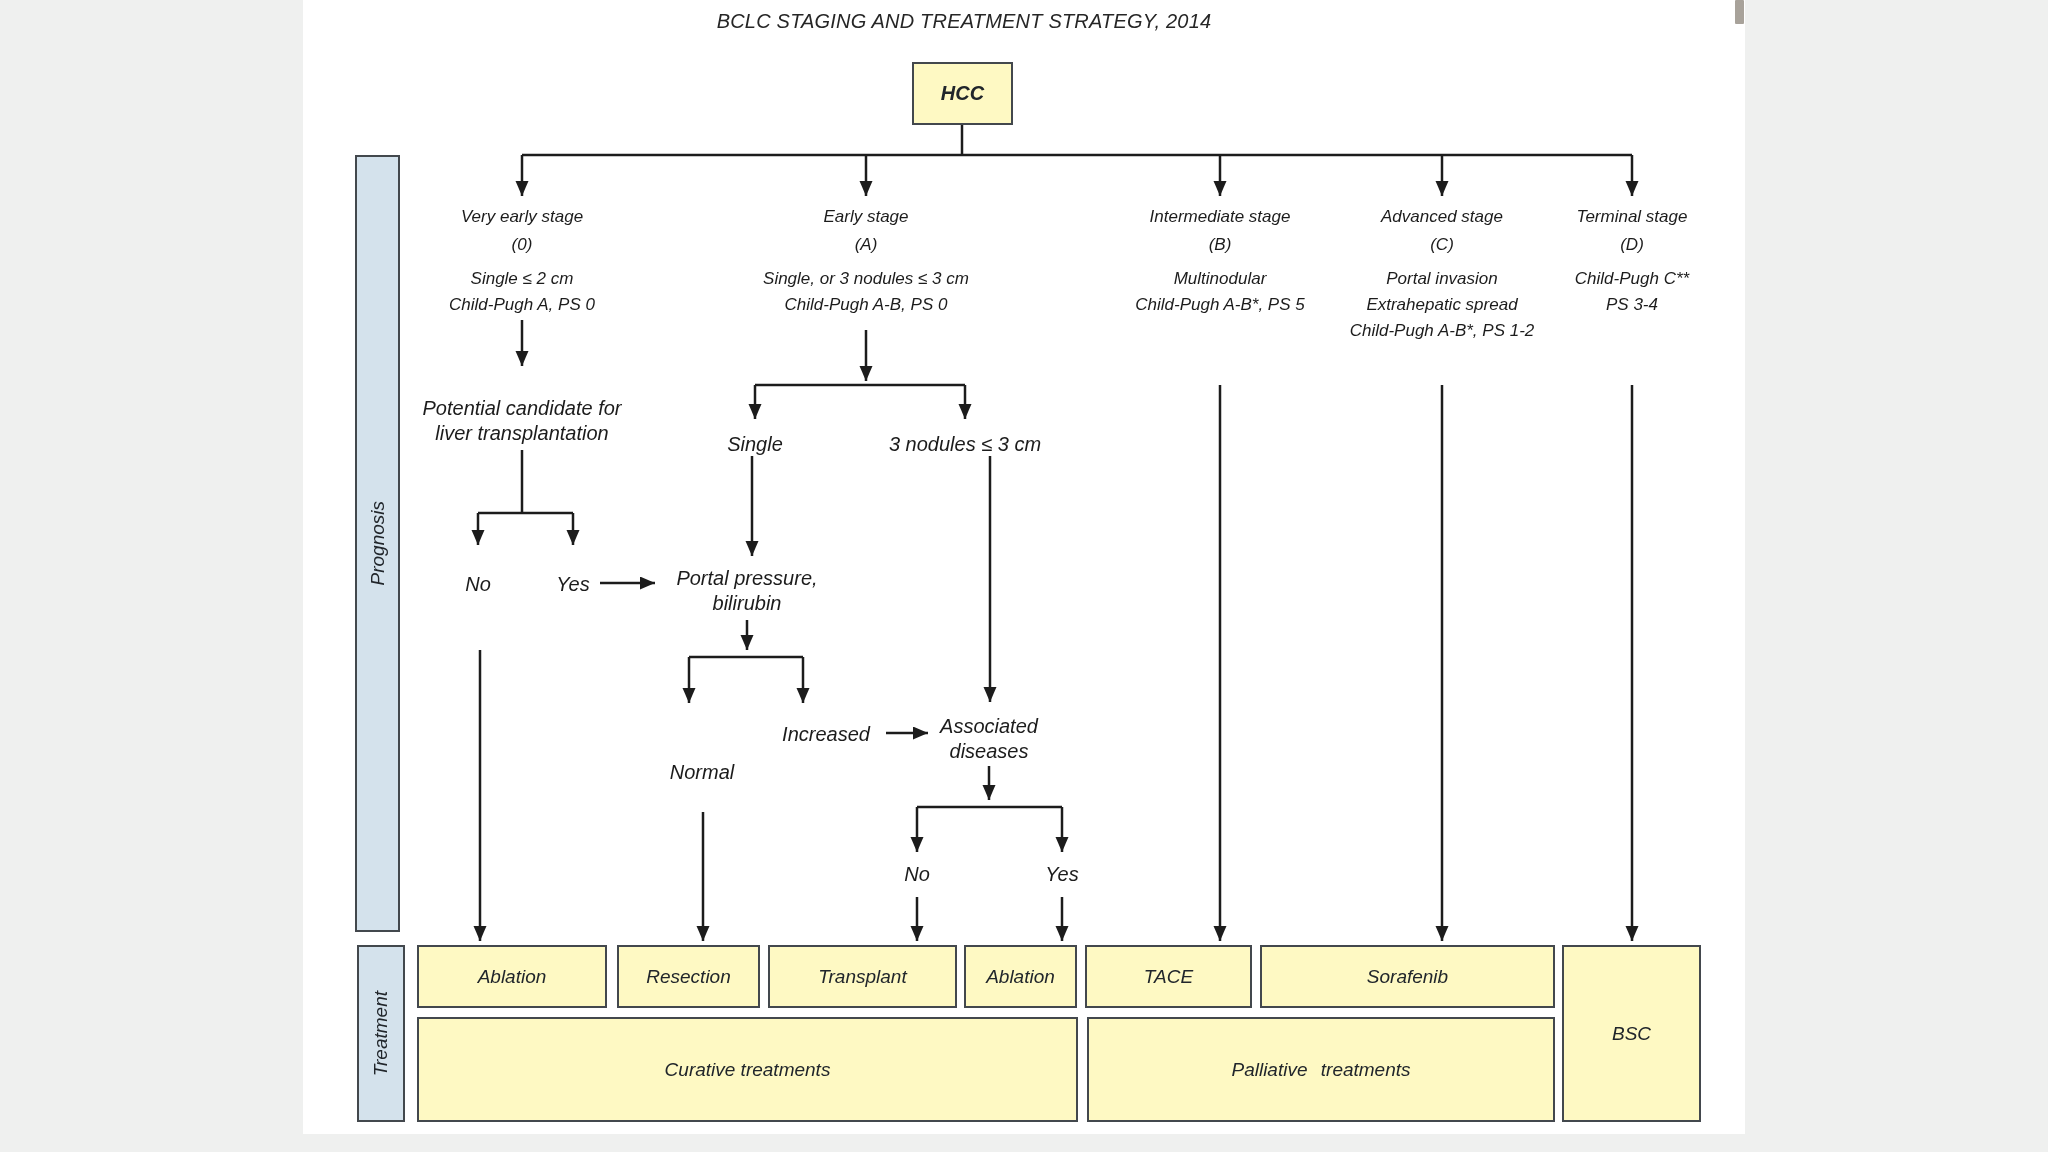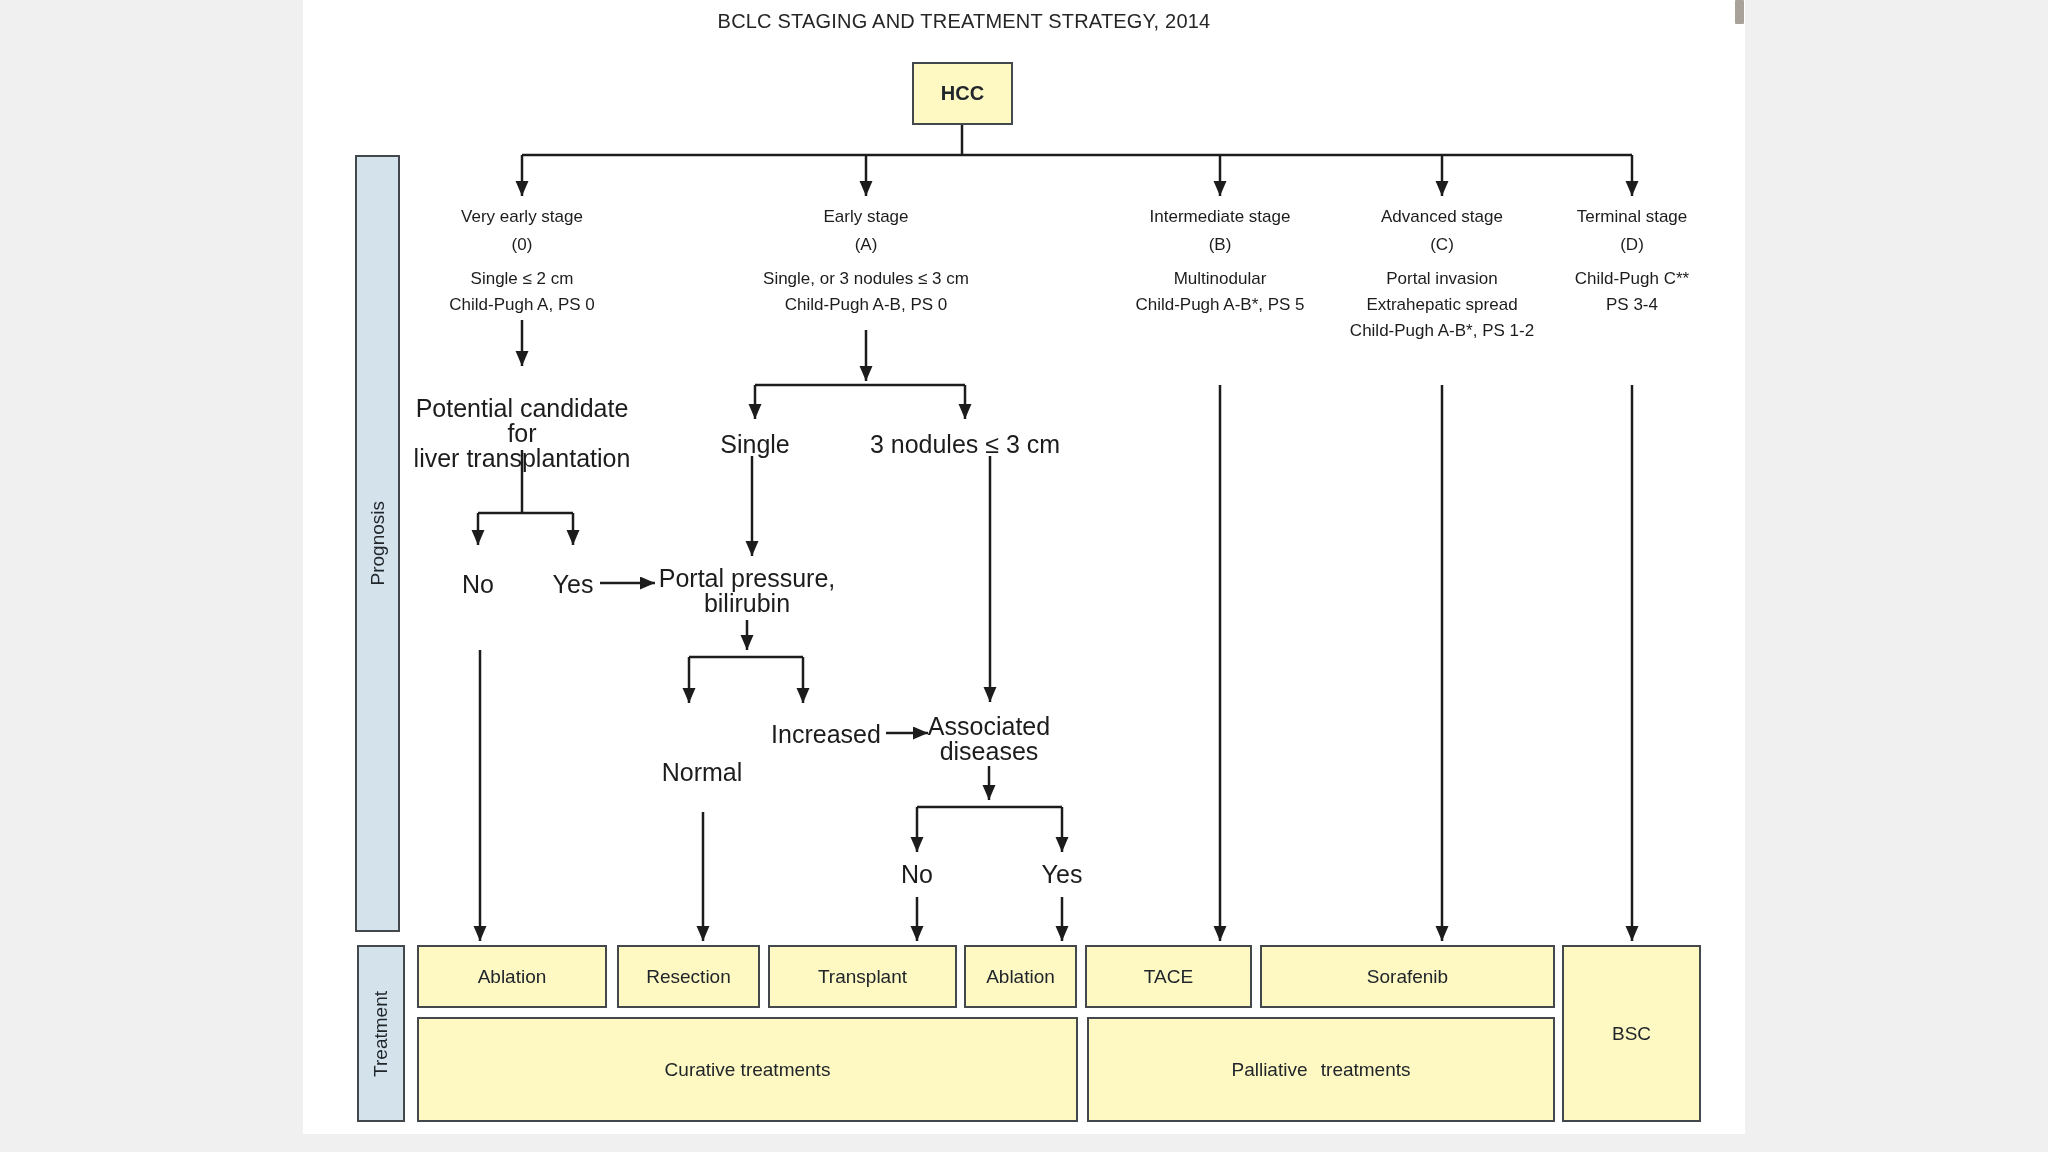--- a/index.html
+++ b/index.html
@@ -2,21 +2,21 @@
 <html><head>
 <meta charset="utf-8">
 <style>
   html,body{margin:0;padding:0;}
   body{
     width:2048px;height:1152px;overflow:hidden;
     background:#eff0ef;
     font-family:"Liberation Sans", sans-serif;
     color:#1c1c1c;
   }
-  #page{position:relative;width:2048px;height:1152px;}
+  #page{position:relative;width:2048px;height:1152px;font-style:italic;}
   #canvas{
     position:absolute;left:303px;top:0;width:1442px;height:1134px;
     background:#ffffff;
   }
   #scroll-thumb{
     position:absolute;left:1735px;top:0;width:9px;height:24px;
     background:#a8a29a;border-radius:1px;
   }
   .abs{position:absolute;}
   #diagram-title{
@@ -44,21 +44,21 @@
   
   .stage{
     position:absolute;width:300px;text-align:center;font-size:17px;line-height:26px;
   }
   .stage .stage-name{display:block;margin-bottom:2px;}
   .stage .stage-code{display:block;margin-bottom:8px;}
   .stage .crit{display:block;}
   
   .node{
     position:absolute;width:240px;text-align:center;
-    font-size:25px;line-height:25px;
+    font-size:20px;line-height:25px;
   }
   .node span{display:block;}
   #palliative-box{word-spacing:8px;}
 </style>
 </head>
 <body>
 
 <div id="page">
   <div id="canvas"></div>
   <div id="scroll-thumb"></div>

